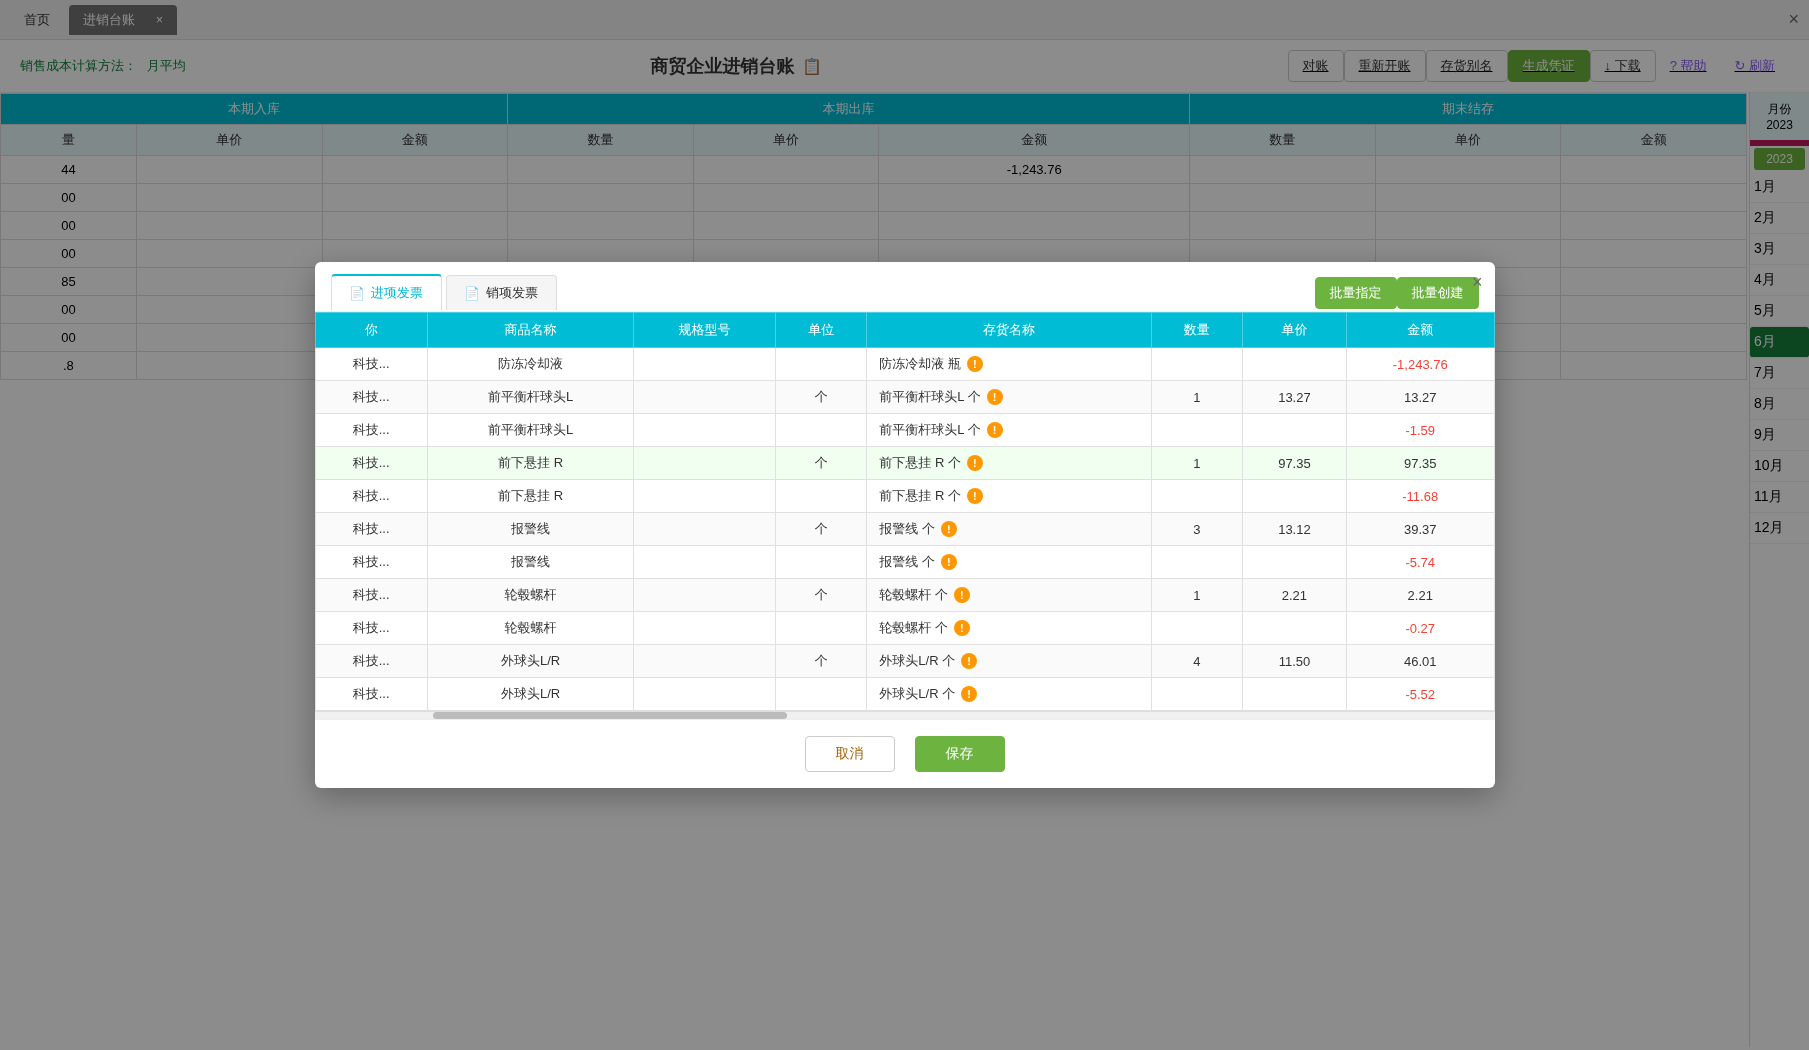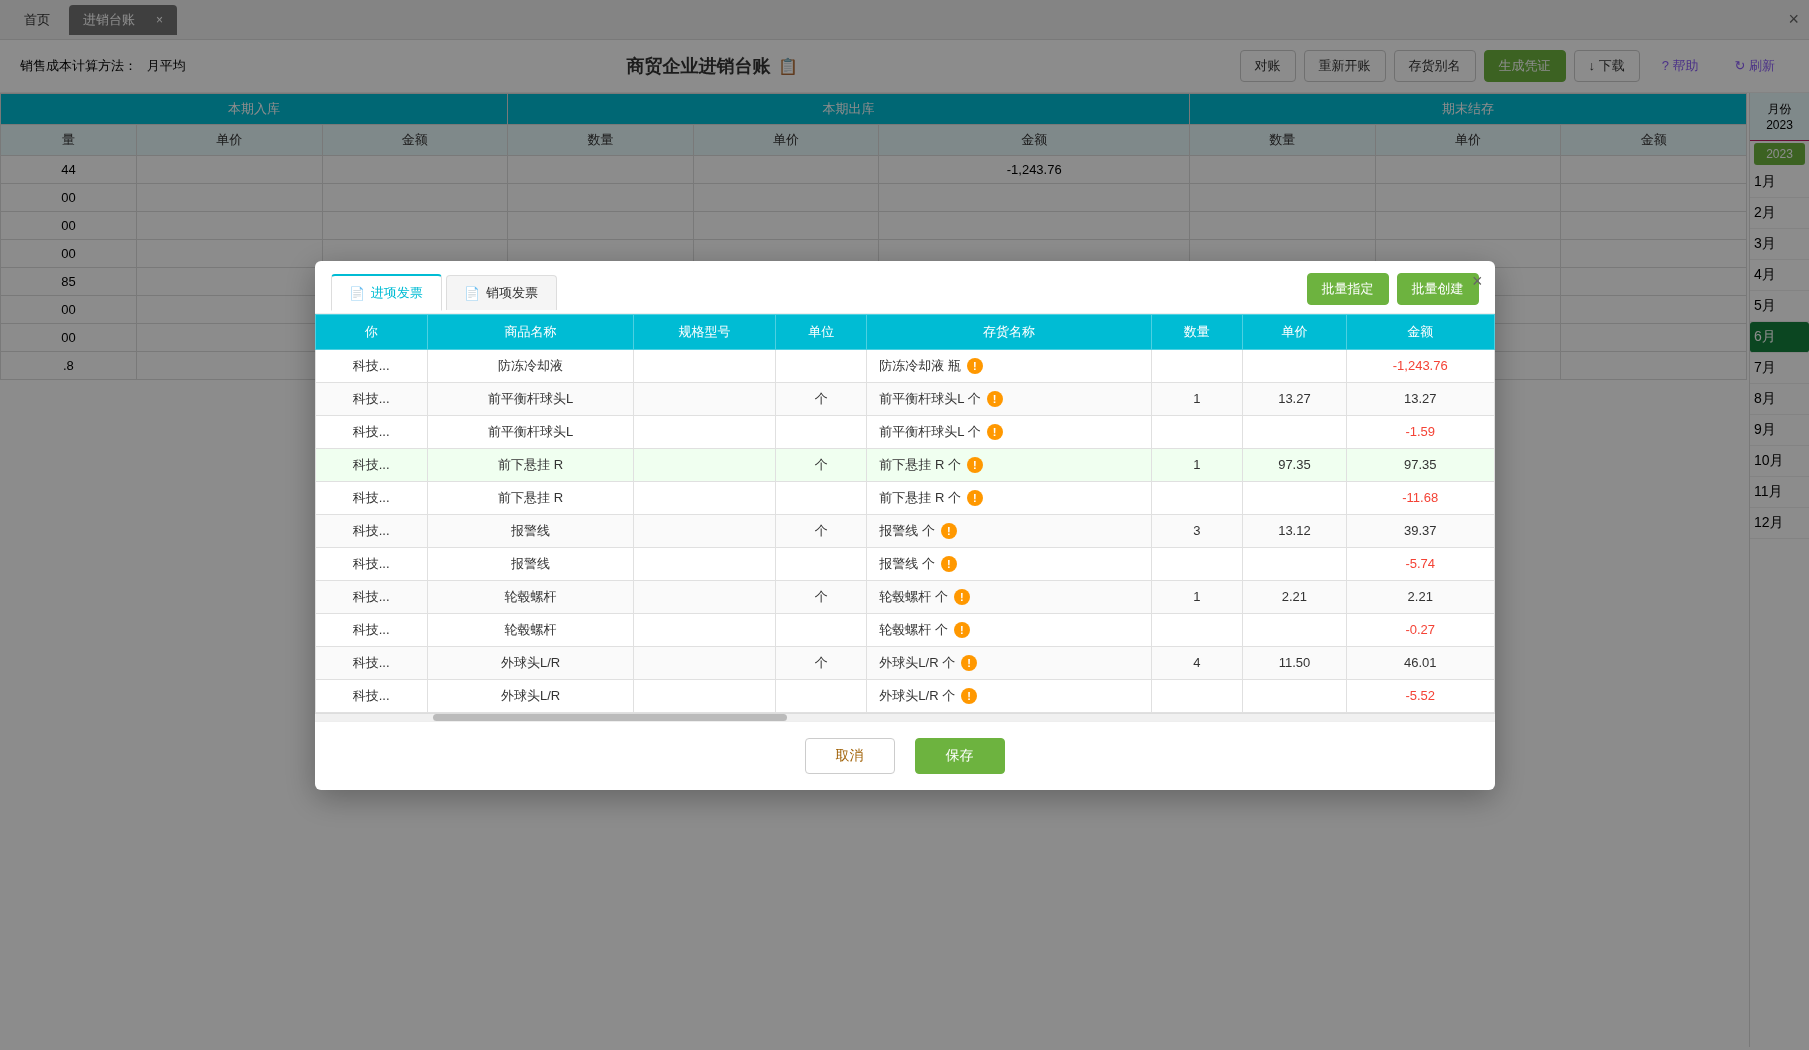--- a/index.html
+++ b/index.html
@@ -14,51 +14,51 @@
     .tab.home { background: transparent; color: #333; }
     .tab.active { background: #737373; color: #fff; display: flex; align-items: center; gap: 21px; }
     .tab-close { cursor: pointer; font-size: 12px; }
     .window-close { margin-left: auto; font-size: 18px; cursor: pointer; color: #666; }
 
     
     .main-area { background: #fff; height: calc(1050px - 40px); position: relative; overflow: hidden; }
 
     
     .toolbar { display: flex; align-items: center; padding: 10px 20px; border-bottom: 1px solid #eee; gap: 10px; }
-    .cost-method { font-size: 13px; color: #000000; }
+    .cost-method { font-size: 13px; color: #15803d; }
     .page-title { flex: 1; text-align: center; font-size: 18px; font-weight: bold; color: #333; display: flex; align-items: center; justify-content: center; gap: 8px; }
-    .toolbar-btns { display: flex; gap: 8px; align-items: center; }
+    .toolbar-btns { display: flex; align-items: center; text-decoration: underline; }
     .btn { padding: 6px 14px; border-radius: 4px; cursor: pointer; font-size: 13px; border: 1px solid #ccc; background: #fff; color: #333; }
     .btn-primary { background: #6db33f; color: #fff; border-color: #6db33f; }
     .btn-outline { background: #fff; border: 1px solid #ccc; }
     .btn-icon { background: transparent; border: none; color: #8b5cf6; cursor: pointer; font-size: 13px; }
 
     
     .ledger-area { overflow: auto; height: calc(100% - 60px); }
     .ledger-table { width: 100%; border-collapse: collapse; font-size: 13px; }
     .ledger-table th, .ledger-table td { border: 1px solid #ddd; padding: 6px 8px; text-align: center; white-space: nowrap; }
     .ledger-table .section-th { background: #00bcd4; color: #fff; font-weight: normal; font-size: 13px; }
     .ledger-table .col-th { background: #e8f9fb; color: #333; font-weight: normal; }
 
     
     .side-panel { position: absolute; right: 0; top: 0; width: 60px; background: #fff; border-left: 1px solid #ddd; height: 100%; }
-    .side-panel-title { background: #e8f9fb; padding: 8px 4px; text-align: center; font-size: 12px; border-bottom: 1px solid #be185d; }
+    .side-panel-title { background: #e8f9fb; padding: 8px 4px; text-align: center; font-size: 12px; border-bottom: 6px solid #be185d; }
     .side-month { padding: 6px 4px; text-align: left; font-size: 14px; border-bottom: 1px solid #eee; cursor: pointer; }
     .side-month.active { background: #15803d; color: #fff; border-radius: 3px; }
     .side-year { background: #6db33f; color: #fff; padding: 4px; text-align: center; font-size: 12px; border-radius: 3px; margin: 2px 4px; }
 
     
     .overlay { position: fixed; top: 0; left: 0; width: 1809px; height: 1050px; background: rgba(0,0,0,0.45); z-index: 100; display: flex; align-items: center; justify-content: center; }
 
     
     .modal { background: #fff; border-radius: 6px; width: 1180px; max-height: 640px; display: flex; flex-direction: column; box-shadow: 0 8px 32px rgba(0,0,0,0.3); position: relative; }
     .modal-header { display: flex; align-items: center; padding: 12px 16px 0 16px; border-bottom: 1px solid #eee; gap: 0; }
     .modal-tab { padding: 8px 18px; cursor: pointer; font-size: 13px; border: 1px solid #ddd; border-bottom: none; border-radius: 4px 4px 0 0; background: #f5f5f5; color: #333; display: flex; align-items: center; gap: 5px; }
     .modal-tab.active { background: #fff; border-bottom: 1px solid #fff; color: #00bcd4; border-top: 2px solid #00bcd4; }
-    .modal-header-btns { margin-left: auto; display: flex; gap: 8px; padding-bottom: 8px; }
+    .modal-header-btns { margin-left: auto; display: flex; }
     .modal-close { position: absolute; top: 10px; right: 12px; font-size: 18px; cursor: pointer; color: #666; background: none; border: none; }
     .modal-body { flex: 1; overflow: auto; padding: 0; }
     .modal-table { width: 100%; border-collapse: collapse; font-size: 13px; }
     .modal-table th { background: #00bcd4; color: #fff; padding: 8px 10px; text-align: center; font-weight: normal; border: 1px solid #4dd0e1; }
     .modal-table td { border: 1px solid #e0e0e0; padding: 7px 10px; text-align: center; color: #333; }
     .modal-table tr:nth-child(even) td { background: #fafafa; }
     .modal-table tr.highlight td { background: #f0fff0; }
     .modal-table td.negative { color: #f44336; }
     .modal-table td.positive { color: #333; }
     .warning-icon { display: inline-block; width: 16px; height: 16px; background: #ff9800; border-radius: 50%; color: #fff; font-size: 11px; line-height: 16px; text-align: center; font-weight: bold; }

